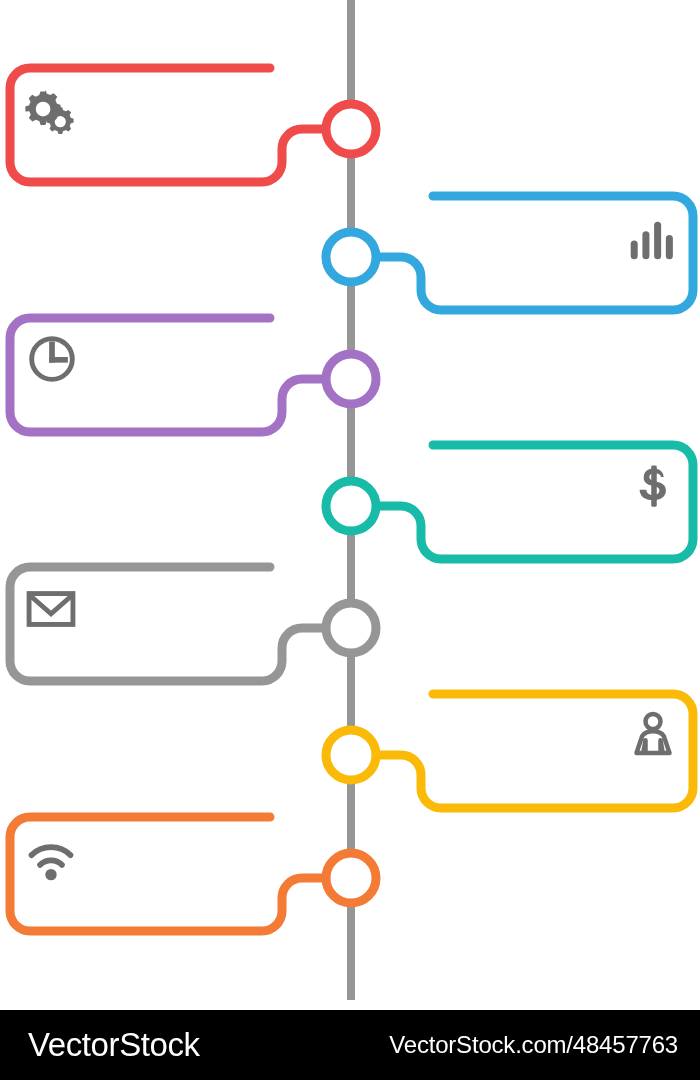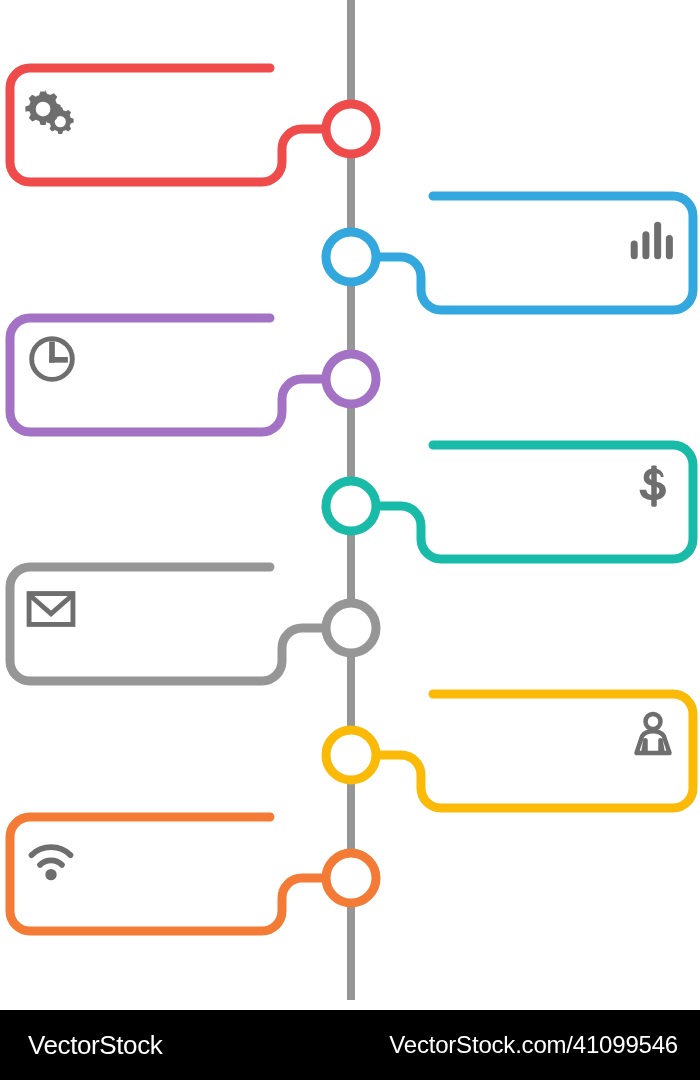--- a/index.html
+++ b/index.html
@@ -33,21 +33,21 @@
     width: 700px;
     height: 70px;
     background: #000000;
   }
   .wm-brand {
     position: absolute;
     left: 28px;
     top: 50%;
     transform: translateY(-50%);
     color: #ffffff;
-    font-size: 26px;
+    font-size: 33px;
     font-family: "Liberation Sans", sans-serif;
     letter-spacing: -0.4px;
     white-space: nowrap;
   }
   .wm-url {
     position: absolute;
     right: 22px;
     top: 50%;
     transform: translateY(-50%);
     color: #ffffff;
@@ -177,16 +177,16 @@
       <circle cx="351" cy="878" r="25" fill="#ffffff" stroke="#F47B35" stroke-width="9"></circle>
       <svg x="25" y="834" width="52" height="52" viewBox="0 0 64 64" color="#6E6E6E">
           <use href="#ico-wifi"></use>
         </svg>
     </g>
 
   </svg>
 
   <div class="watermark-bar">
     <span class="wm-brand">VectorStock</span>
-    <span class="wm-url">VectorStock.com/41099546</span>
+    <span class="wm-url">VectorStock.com/48457763</span>
   </div>
 
 </div>
 
 </body></html>

